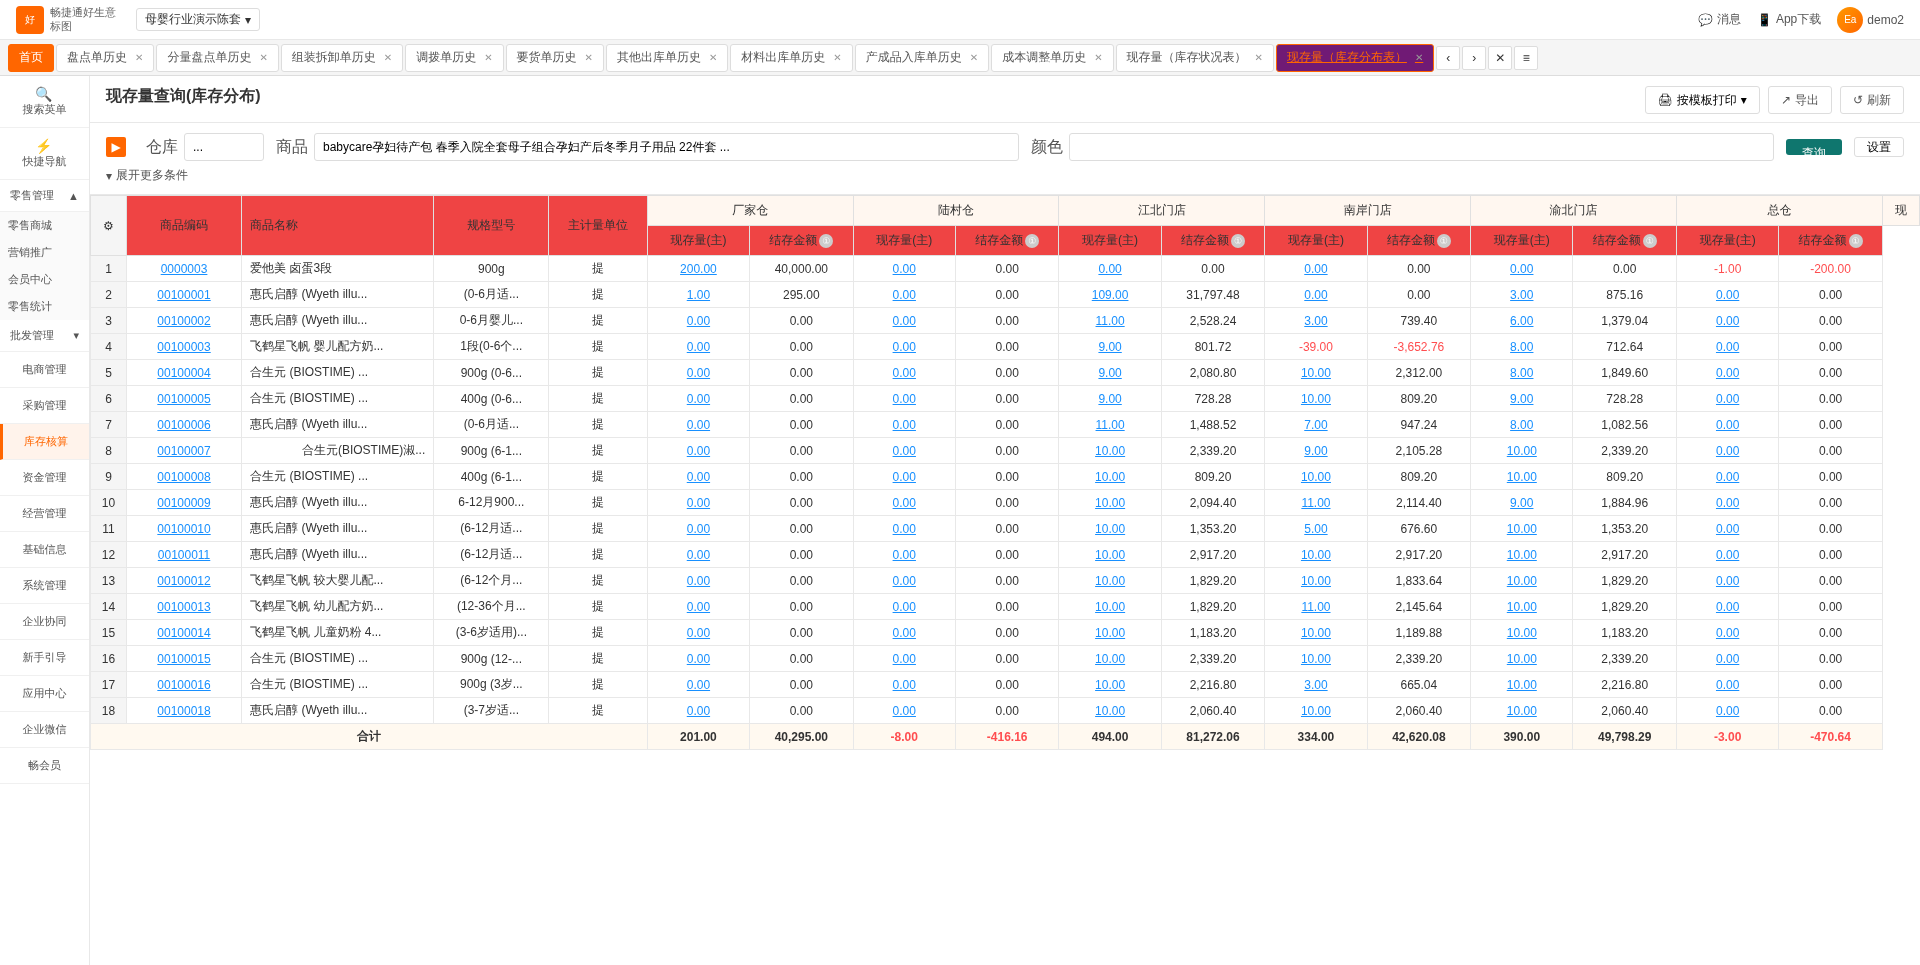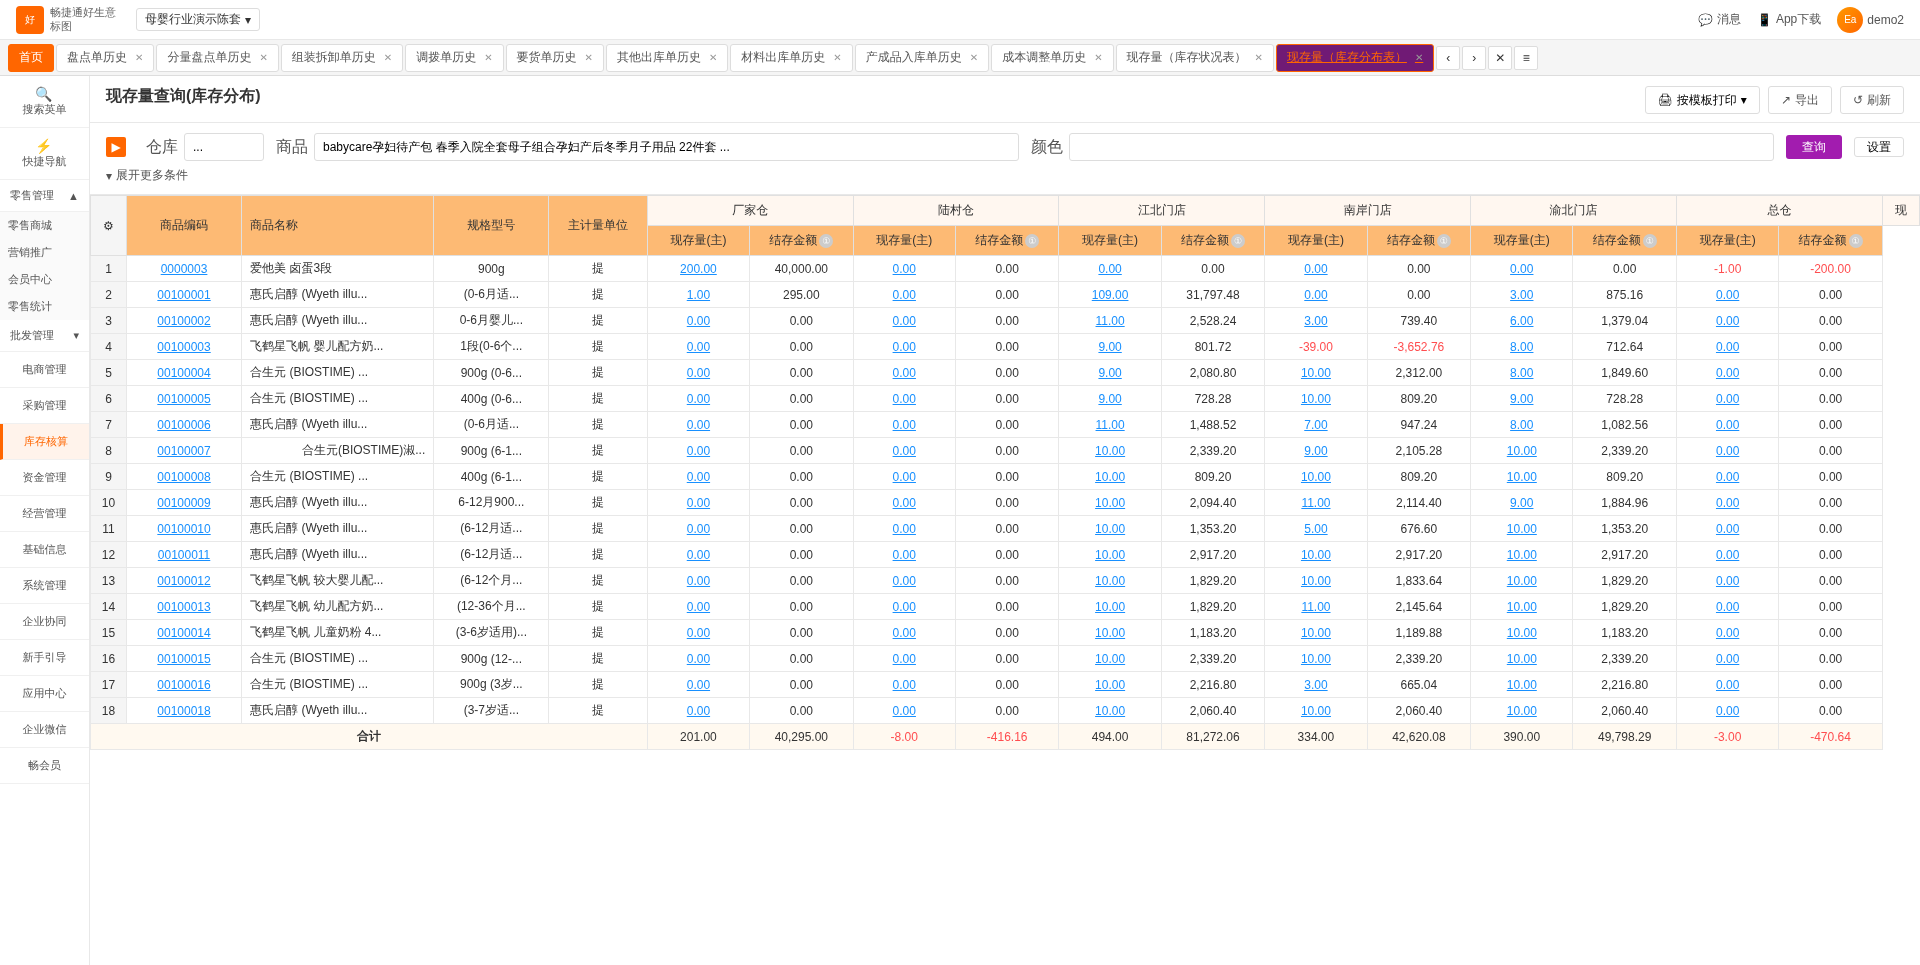--- a/index.html
+++ b/index.html
@@ -42,39 +42,39 @@
     .btn-export { height: 28px; padding: 0 12px; border: 1px solid #ddd; background: #fff; border-radius: 3px; cursor: pointer; font-size: 12px; display: flex; align-items: center; gap: 4px; color: #555; }
     .btn-refresh { height: 28px; padding: 0 12px; border: 1px solid #ddd; background: #fff; border-radius: 3px; cursor: pointer; font-size: 12px; display: flex; align-items: center; gap: 4px; color: #555; }
 
     
     .filter-area { background: #fff; padding: 10px 16px; border-bottom: 1px solid #e8e8e8; }
     .filter-row { display: flex; align-items: center; gap: 12px; flex-wrap: wrap; }
     .filter-item { display: flex; align-items: center; gap: 6px; }
     .filter-label { color: #555; white-space: nowrap; font-size: 16px; }
     .filter-input { height: 28px; border: 1px solid #ddd; border-radius: 3px; padding: 0 8px; font-size: 12px; background: #fff; min-width: 80px; }
     .filter-input-wide { min-width: 400px; }
-    .btn-query { height: 24px; padding: 0 16px; background: #a21caf; color: white; border: none; border-radius: 3px; cursor: pointer; font-size: 12px; }
+    .btn-query { height: 16px; padding: 6px 16px; background: #0f766e; color: white; border: none; border-radius: 3px; cursor: pointer; font-size: 12px; }
     .btn-settings { height: 20px; padding: 0 12px; border: 1px solid #ddd; background: #fff; border-radius: 3px; cursor: pointer; font-size: 12px; }
     .expand-btn { display: flex; align-items: center; gap: 4px; color: #555; cursor: pointer; font-size: 12px; margin-top: 6px; }
     .orange-arrow { display: inline-block; width: 20px; height: 20px; background: #ff6600; color: white; border-radius: 2px; text-align: center; line-height: 20px; font-size: 12px; cursor: pointer; margin-right: 8px; }
 
     
     .table-container { flex: 1; overflow: auto; background: #fff; }
     table { border-collapse: collapse; width: 100%; font-size: 12px; }
-    th { background: #fdba74; border: 1px solid #e0e0e0; padding: 6px 8px; text-align: center; white-space: nowrap; font-weight: normal; color: #333; position: sticky; top: 0; z-index: 10; }
+    th { background: #ef4444; border: 1px solid #e0e0e0; padding: 6px 8px; text-align: center; white-space: nowrap; font-weight: normal; color: #333; position: sticky; top: 0; z-index: 10; }
     td { border: 1px solid #e8e8e8; padding: 4px 8px; text-align: center; white-space: nowrap; color: #333; }
     .col-index { width: 36px; background: #f5f5f5; }
     .col-code { min-width: 90px; }
     .col-name { min-width: 140px; text-align: left; }
     .col-spec { min-width: 90px; }
     .col-unit { min-width: 60px; }
     .col-num { min-width: 80px; color: #333; }
     .negative { color: #ff4d4f; }
     .underline-num { text-decoration: underline; cursor: pointer; color: #1890ff; }
-    .summary-row td { background: #fff9f0; font-weight: normal; }
+    .summary-row td { background: #fff9f0; font-weight: bold; }
     .th-warehouse-group { background: #fff7f0; }
     
     .table-container::-webkit-scrollbar { width: 6px; height: 6px; }
     .table-container::-webkit-scrollbar-track { background: #f1f1f1; }
     .table-container::-webkit-scrollbar-thumb { background: #ccc; border-radius: 3px; }
 
     .info-icon { display: inline-block; width: 14px; height: 14px; border-radius: 50%; background: #ccc; color: white; font-size: 9px; text-align: center; line-height: 14px; cursor: pointer; margin-left: 2px; }
   </style>
 </head>
 <body>

